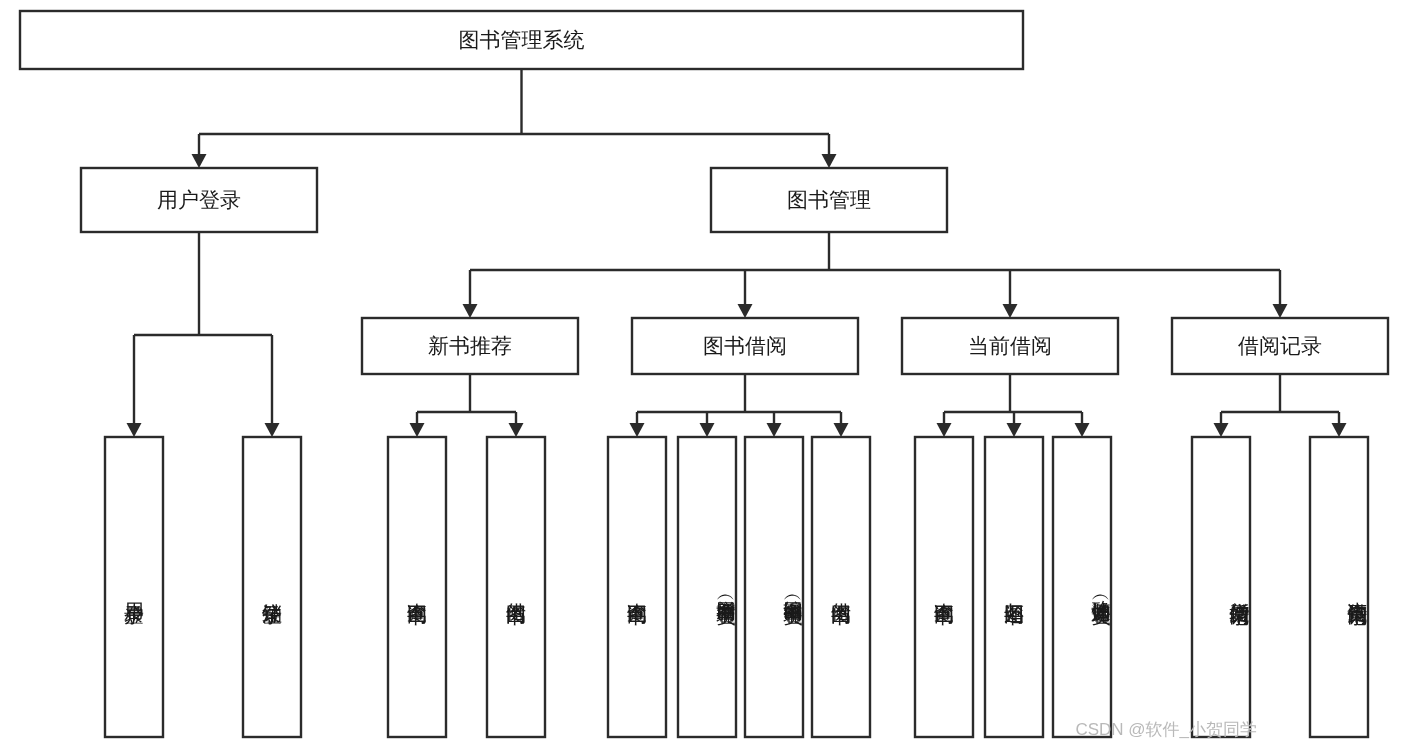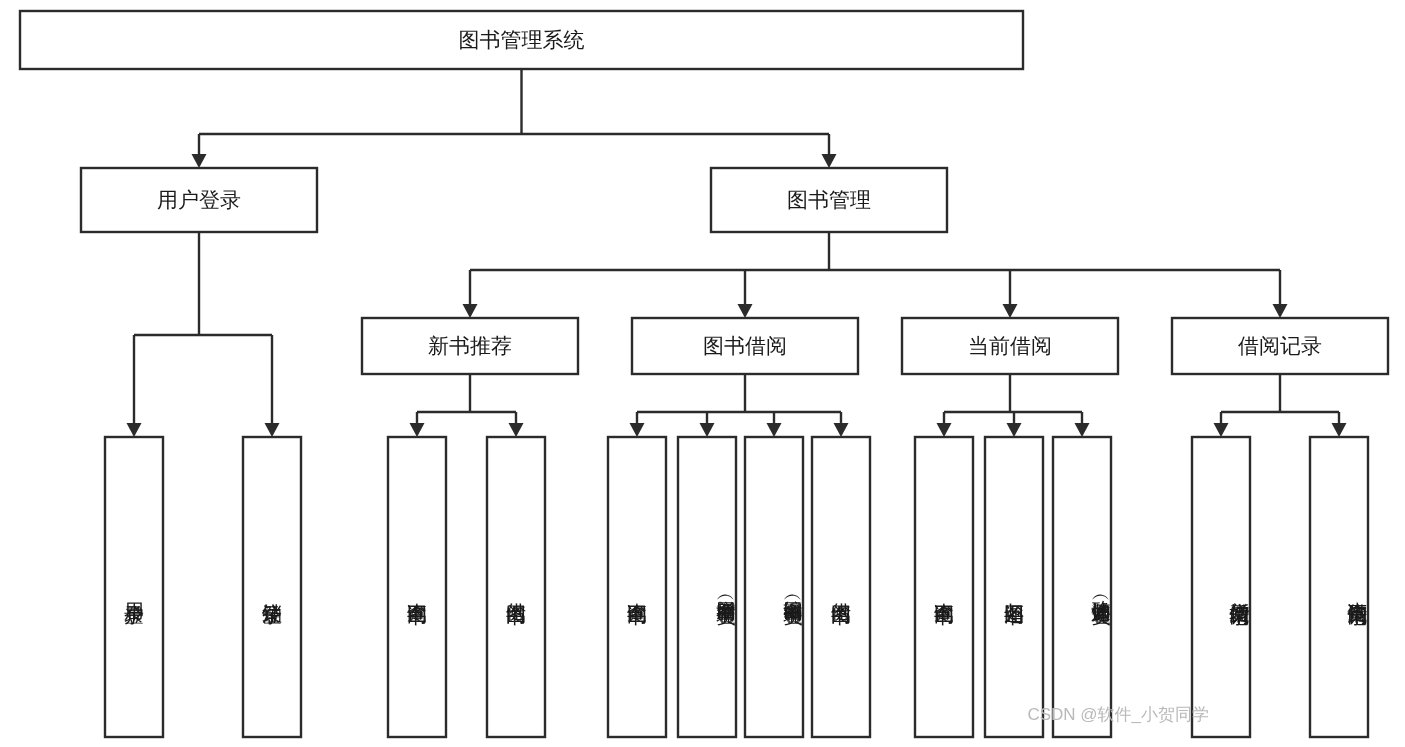--- a/index.html
+++ b/index.html
@@ -11,20 +11,21 @@
     width: 1405px;
     height: 747px;
     font-family: "Liberation Sans", "DejaVu Sans", sans-serif;
     overflow: hidden;
   }
   #diagram-root {
     position: relative;
     width: 1217px;
     height: 747px;
     background: #ffffff;
+    padding-left: 48px;
   }
   svg.diagram-canvas {
     position: absolute;
     top: 0;
     left: 0;
     width: 1405px;
     height: 747px;
   }
   .node-rect {
     fill: #ffffff;
@@ -59,21 +60,21 @@
     letter-spacing: 1px;
     display: flex;
     align-items: flex-start;
     justify-content: center;
     white-space: nowrap;
     pointer-events: none;
   }
   .watermark {
     position: absolute;
     right: 8px;
-    bottom: 21px;
+    bottom: 6px;
     font-family: "Liberation Sans", "DejaVu Sans", sans-serif;
     font-size: 17px;
     color: #b9b9b9;
     white-space: nowrap;
   }
 </style>
 </head>
 <body>
 
 <div id="diagram-root">

